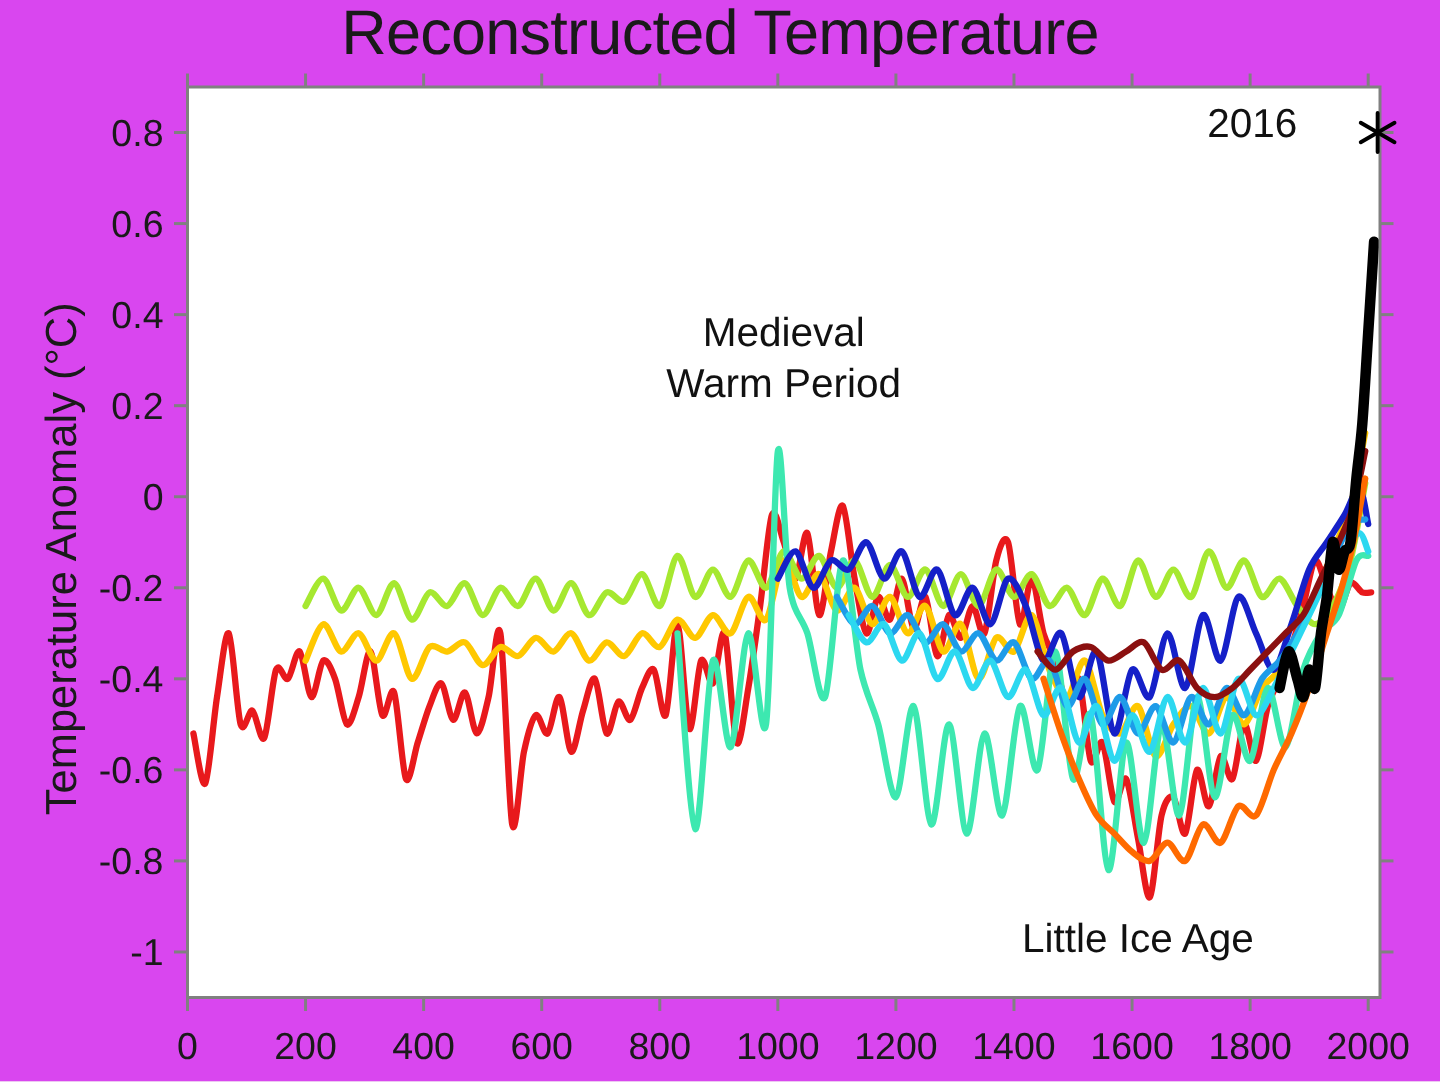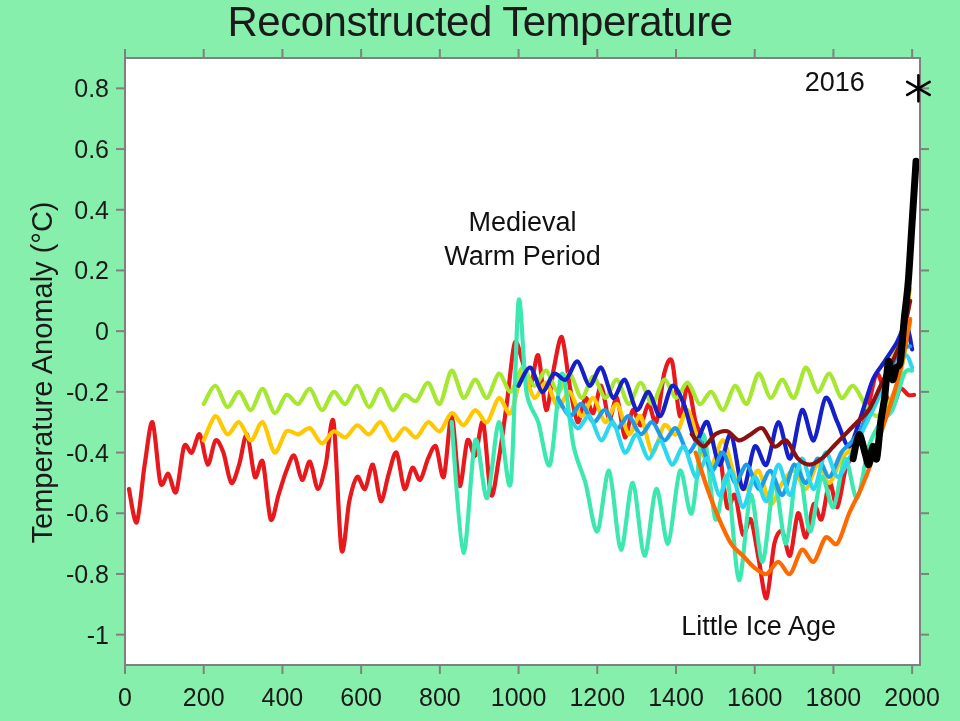--- a/index.html
+++ b/index.html
@@ -4,21 +4,21 @@
 <style>
   html, body {
     margin: 0;
     padding: 0;
     background: #f0f0f0;
   }
   #root {
     position: relative;
     width: 960px;
     height: 721px;
-    background: #86efac;
+    background: #d946ef;
     font-family: "Liberation Sans", sans-serif;
     overflow: hidden;
   }
   #chart-title {
     position: absolute;
     top: -2px;
     left: 0;
     width: 960px;
     text-align: center;
     font-size: 42px;

